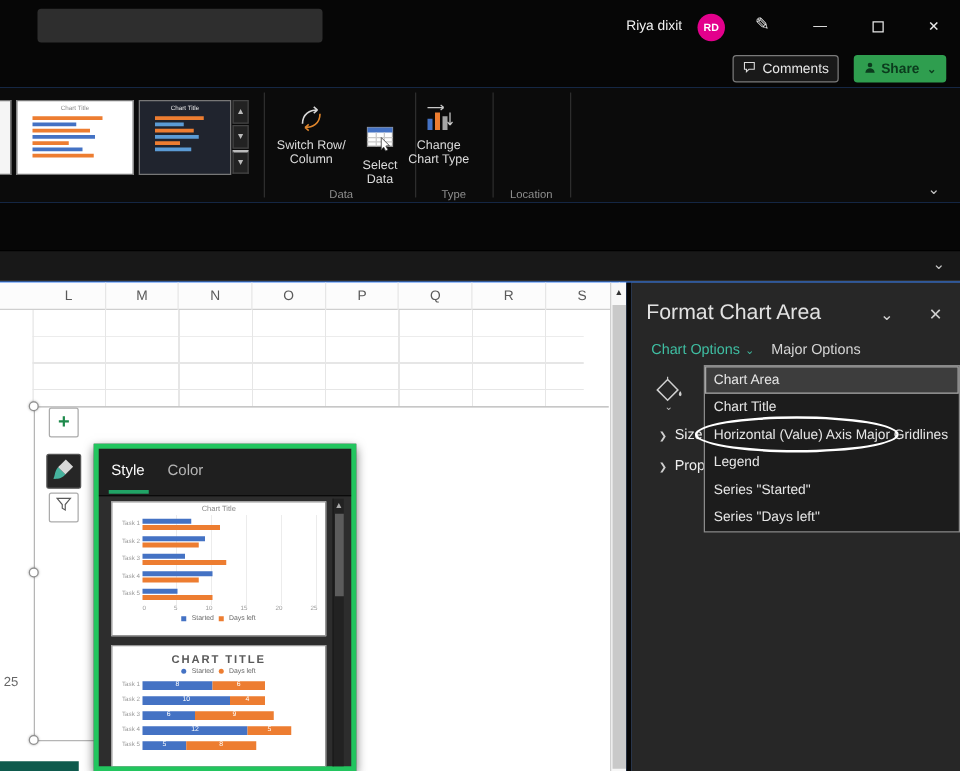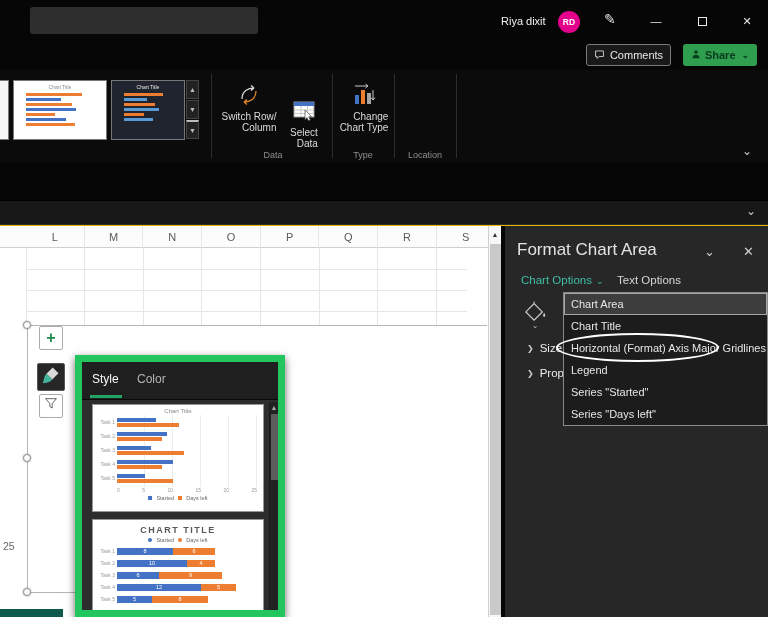--- a/index.html
+++ b/index.html
@@ -1,17 +1,17 @@
 <!DOCTYPE html>
 <html><head>
 <meta charset="utf-8">
 <style>
 *{margin:0;padding:0;box-sizing:border-box}
 body{font-family:"Liberation Sans",sans-serif;background:#222}
-.stage{position:relative;width:768px;height:617px;background:#eab308;overflow:hidden}
+.stage{position:relative;width:768px;height:617px;background:#3b82f6;overflow:hidden}
 .abs{position:absolute}
 
 
 .titlebar{background:#060606}
 .qat{background:#2e2e2e;border-radius:3px}
 .username{font-size:11px;color:#f2f2f2}
 .avatar{width:22px;height:22px;border-radius:50%;background:#e3008c;color:#fff;font-size:8.5px;font-weight:700;display:flex;align-items:center;justify-content:center}
 .inkicon{color:#e8e8e8;font-size:14px}
 .winbtn{width:26px;height:24px;display:flex;align-items:center;justify-content:center;color:#e8e8e8;font-size:11px}
 .maxbox{width:9px;height:9px;border:1px solid #e8e8e8;display:block}
@@ -33,21 +33,21 @@
 .stripe{height:3px}
 .stripe.o{background:#ed7d31}
 .stripe.b{background:#4472c4}
 .gthumb.dark .stripe.b{background:#5b9bd5}
 .gscroll{display:flex;flex-direction:column;gap:1px}
 .gsbtn{width:13px;height:19px;background:#222;border:1px solid #444;color:#bbb;font-size:7px;display:flex;align-items:center;justify-content:center}
 .gsbtn.more{border-top:2px solid #bbb}
 .vsep{width:1px;background:#2d2d2d}
 .rbtn{display:flex;flex-direction:column;align-items:center;gap:3px;padding-top:2px}
 .ricon{width:28px;height:26px;flex:none}
-.rlabel{font-size:10px;line-height:11px;color:#dcdcdc;text-align:right}
+.rlabel{font-size:10px;line-height:11px;color:#dcdcdc;text-align:center}
 .grp{font-size:9px;color:#8f8f8f;text-align:center}
 .chevctl{color:#c8c8c8;font-size:12px}
 
 
 .gapstrip{background:#060606}
 .fstrip{background:#181818;border-top:1px solid #000;border-bottom:1px solid #2e2e2e}
 
 
 .colheaders{background:#fcfcfc;border-bottom:1px solid #cfcfcf}
 .colcell{position:absolute;top:0;height:22px;line-height:22px;text-align:center;font-size:11px;color:#5a5a5a;border-right:1px solid #e6e6e6}
@@ -64,21 +64,21 @@
 .chartbtn.filter{width:24px;height:24px}
 .statusfrag{background:#0e5a4d}
 
 
 .vscroll{background:#f7f7f7;border-left:1px solid #d0d0d0}
 .varrow{height:16px;display:flex;align-items:center;justify-content:center;font-size:7px;color:#333}
 .vthumb{position:absolute;left:1px;top:18px;bottom:2px;width:11px;background:#c9c9c9}
 .panelgap{background:#060606}
 
 
-.flyout{background:#2d2d2d;border:7px solid #22c55e;box-shadow:0 3px 8px rgba(0,0,0,.6);overflow:hidden;z-index:20}
+.flyout{background:#2d2d2d;border:4px solid #22c55e;box-shadow:0 3px 8px rgba(0,0,0,.6);overflow:hidden;z-index:20}
 .flyhead{position:absolute;left:0;top:0;right:0;height:38px;background:#1f1f1f;border-bottom:1px solid #0a0a0a}
 .ftab{position:absolute;font-size:12px;color:#b5b5b5}
 .ftab.active{color:#fafafa}
 .funder{position:absolute;height:3px;background:#21a366}
 .thumb{position:absolute;background:#fff;border:1px solid #969696;overflow:hidden}
 .tt1{font-size:6px;color:#8a8a8a;text-align:center;margin-top:3px}
 .tt2{font-size:9px;font-weight:700;letter-spacing:1.5px;color:#595959;text-align:center;margin-top:5px}
 .plotwrap{position:relative;margin:1px 4px 0 2px;height:72px}
 .gridlayer{position:absolute;left:22px;right:2px;top:0;bottom:0;background:repeating-linear-gradient(90deg,transparent 0 27px,#ececec 27px 28px)}
 .rows{position:relative}
@@ -207,21 +207,21 @@
             <rect x="4" y="4" width="20" height="4" fill="#4472c4"></rect>
             <line x1="4" y1="12" x2="24" y2="12" stroke="#c9c9c9"></line>
             <line x1="4" y1="15.5" x2="24" y2="15.5" stroke="#c9c9c9"></line>
             <line x1="11" y1="8" x2="11" y2="19" stroke="#c9c9c9"></line>
             <line x1="17.5" y1="8" x2="17.5" y2="19" stroke="#c9c9c9"></line>
             <path d="M15 12 l6.5 6.5 -2.8 0.3 1.6 3 -1.8 0.9 -1.6 -3 -1.9 2 Z" fill="#fff" stroke="#444" stroke-width="0.7"></path>
           </svg></div>
       <div class="rlabel"><span>Select</span><br><span>Data</span></div>
     </div>
 
-    <div class="abs rbtn" style="left:338px;top:10px;width:52px">
+    <div class="abs rbtn" style="left:325px;top:10px;width:52px">
       <div class="ricon"><svg viewBox="0 0 28 26">
             <path d="M5 4 h13 M18 4 l-2.5 -2 M18 4 l-2.5 2" stroke="#c9c9c9" fill="none"></path>
             <path d="M23 8 v10 M23 18 l-2 -2.5 M23 18 l2 -2.5" stroke="#c9c9c9" fill="none"></path>
             <rect x="5" y="13" width="4" height="9" fill="#4472c4"></rect>
             <rect x="11" y="8" width="4" height="14" fill="#ed7d31"></rect>
             <rect x="17" y="11" width="4" height="11" fill="#a5a5a5"></rect>
           </svg></div>
       <div class="rlabel"><span>Change</span><br><span>Chart Type</span></div>
     </div>
 
@@ -402,21 +402,21 @@
     <div class="vthumb"></div>
   </div>
   <div class="abs panelgap" style="left:501px;top:226px;width:4px;height:391px"></div>
 
   <div class="abs panel" style="left:505px;top:226px;width:263px;height:391px">
     <div class="ptitle">Format Chart Area</div>
     <div class="pchev" style="left:199px;top:18px">⌄</div>
     <div class="pclose" style="left:238px;top:18px">✕</div>
 
     <div class="ptab teal" style="left:16px;top:48px"><span>Chart Options</span><span class="tchev">⌄</span></div>
-    <div class="ptab" style="left:112px;top:48px">Text Options</div>
+    <div class="ptab" style="left:112px;top:48px">Major Options</div>
 
     <div class="bucket" style="left:18px;top:74px">
       <svg viewBox="0 0 26 24" width="24" height="22">
           <path d="M12 4 L21 13 12 22 3 13 Z" fill="none" stroke="#cfcfcf" stroke-width="1.3"></path>
           <path d="M12 4 L12 1.5" stroke="#cfcfcf"></path>
           <path d="M23 14 c1.6 2.4 1.6 3.8 0 4.6 -1.6 -0.8 -1.6 -2.2 0 -4.6" fill="#cfcfcf"></path>
         </svg>
       <span class="bchev">⌄</span>
     </div>
 
@@ -425,21 +425,21 @@
         <span>Size</span>
       </div>
     <div class="psec" style="top:141px">
         <span class="schevron">❯</span>
         <span>Properties</span>
       </div>
 
     <div class="dropdown" style="left:58px;top:66px;width:205px">
         <div class="dditem sel">Chart Area</div>
         <div class="dditem">Chart Title</div>
-        <div class="dditem">Horizontal (Format) Axis Major Gridlines</div>
+        <div class="dditem">Horizontal (Value) Axis Major Gridlines</div>
         <div class="dditem">Legend</div>
         <div class="dditem">Series "Started"</div>
         <div class="dditem">Series "Days left"</div>
       </div>
     <div class="ellipse" style="left:51px;top:107px;width:163px;height:29px"></div>
   </div>
 
 </div>
 
 </body></html>

